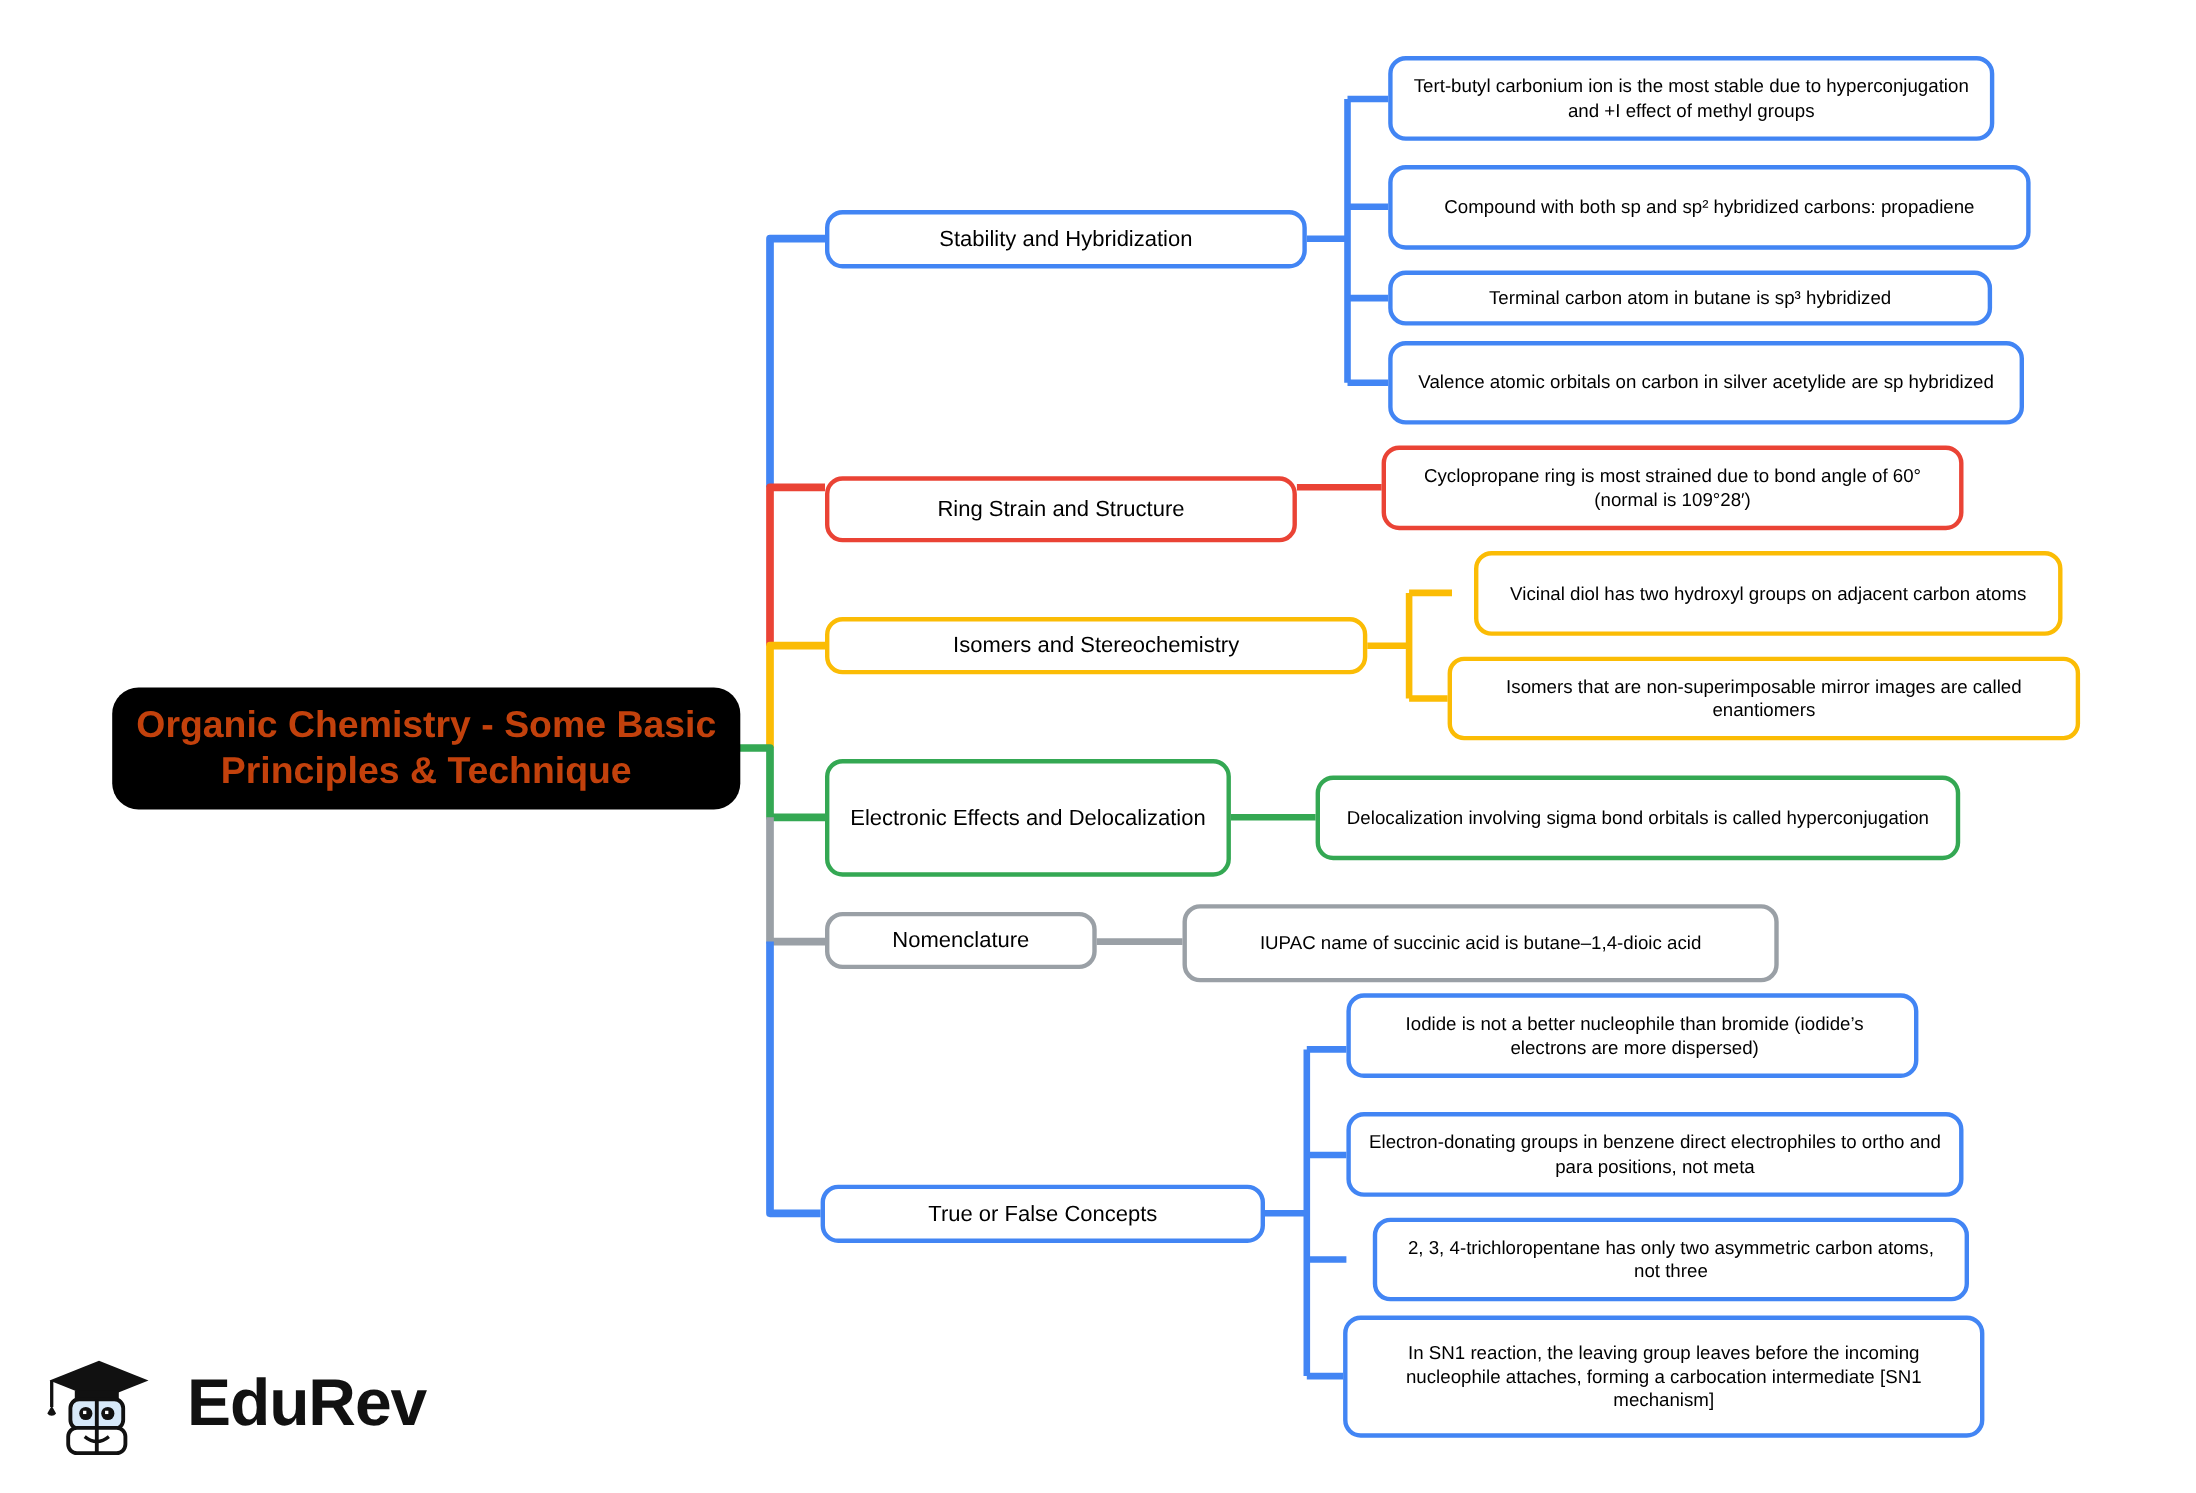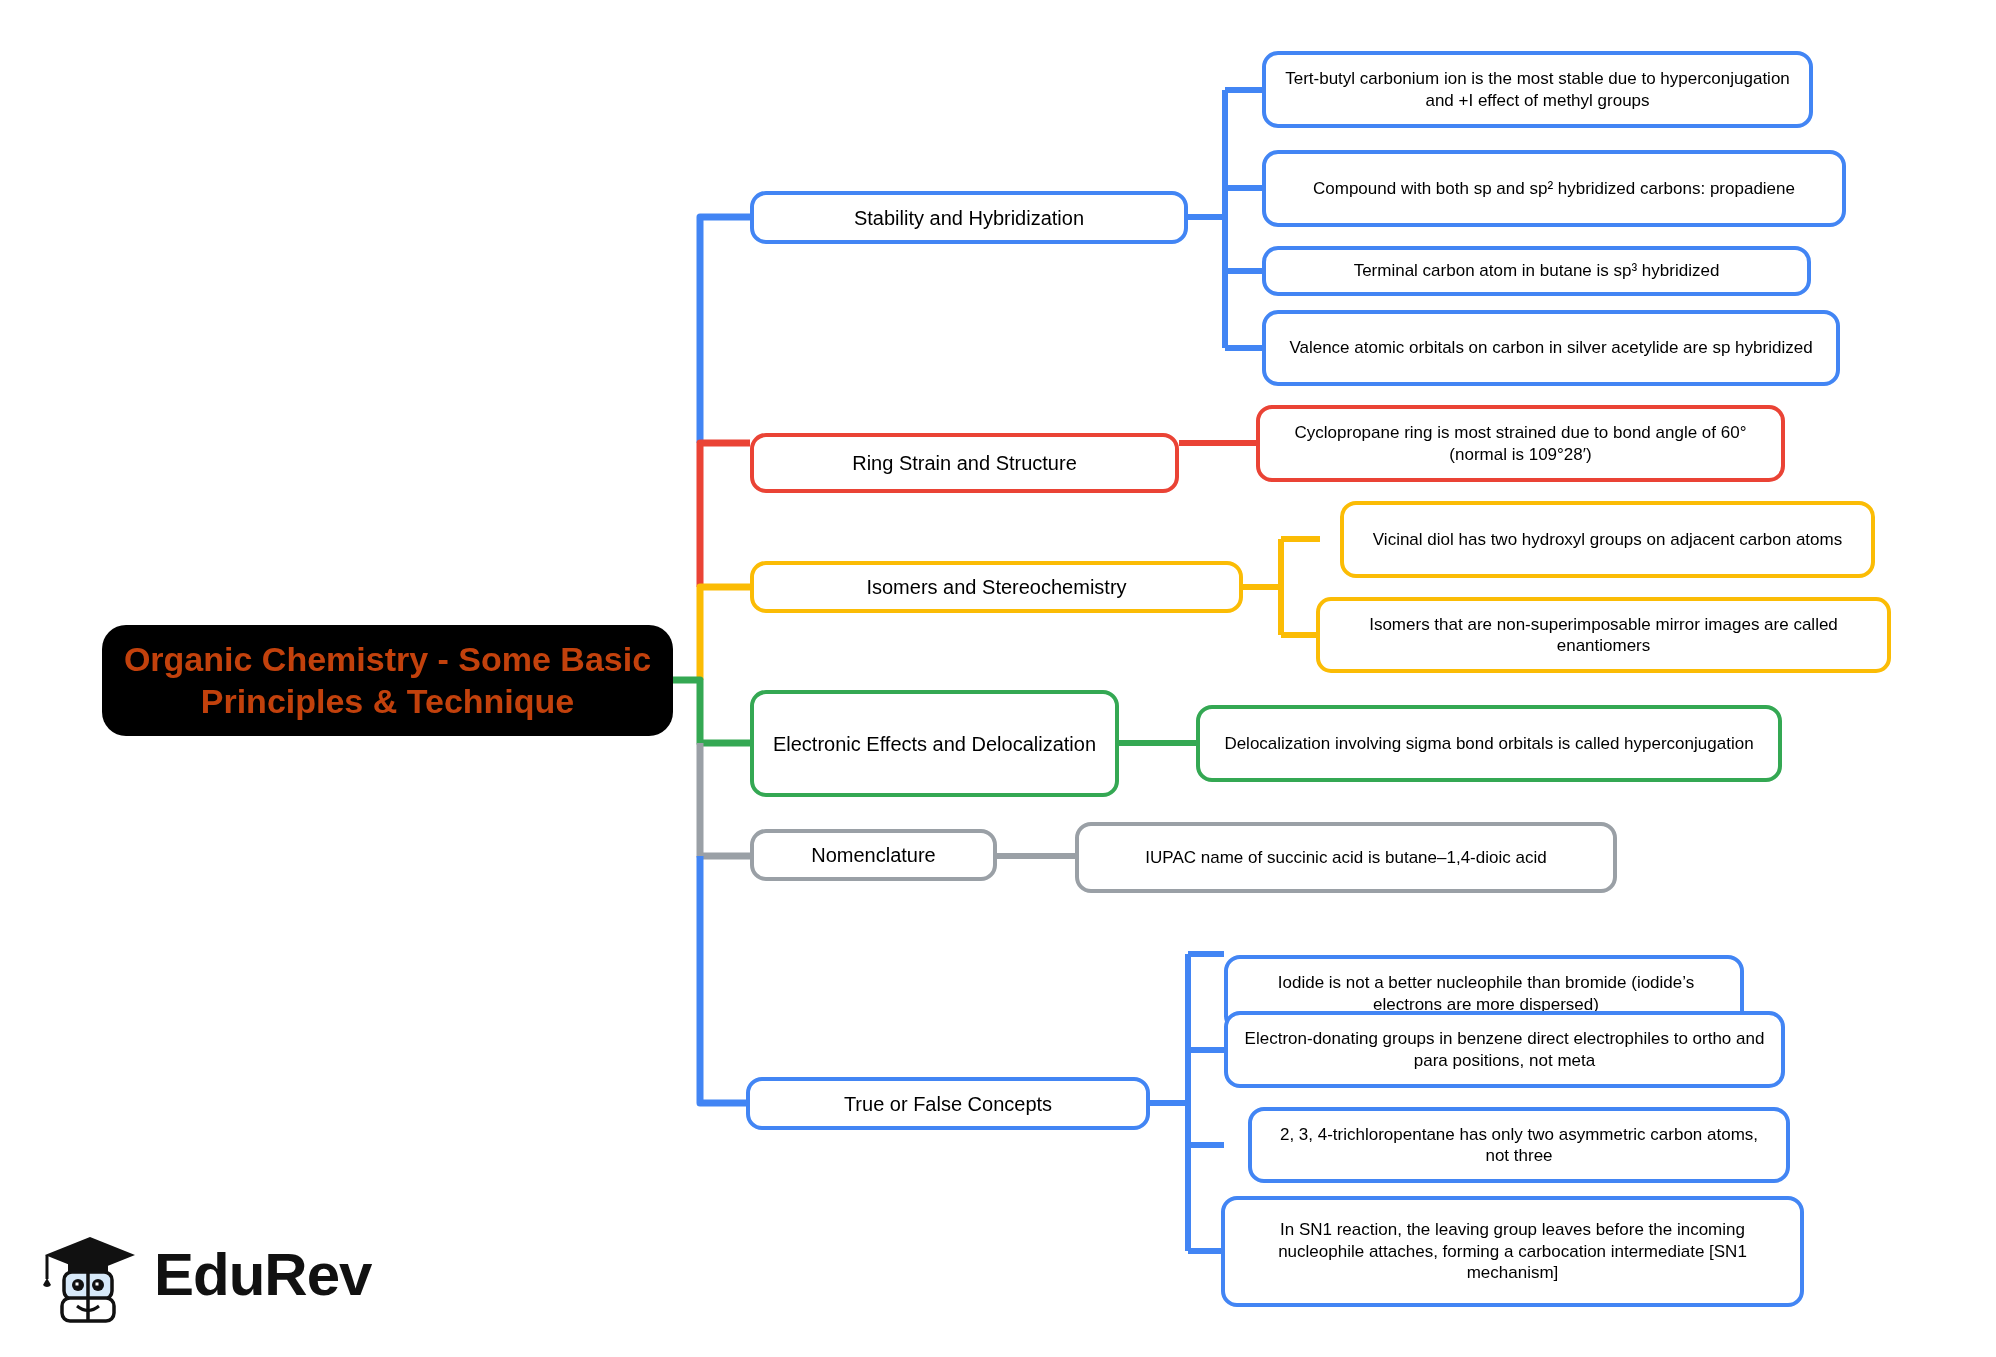--- a/index.html
+++ b/index.html
@@ -35,21 +35,21 @@
     font-size:17px;line-height:1.26;
     padding:2px 14px;
   }
   .bd-blue{border-color:#4285F4;}
   .bd-red{border-color:#EA4335;}
   .bd-yellow{border-color:#FBBC05;}
   .bd-green{border-color:#34A853;}
   .bd-gray{border-color:#9AA0A6;}
   #logo{
     position:absolute;left:38px;top:1224px;
-    display:flex;align-items:center;gap:16px;
+    display:flex;align-items:center;gap:32px;
   }
   #logo .brand{
     font-size:60px;font-weight:700;color:#111111;letter-spacing:-1px;
   }
 </style>
 </head>
 <body>
 
 <div id="canvas">
 
@@ -91,21 +91,21 @@
 
   <div class="node leaf bd-red" style="left:1256px;top:405px;width:529px;height:77px;">Cyclopropane ring is most strained due to bond angle of 60° (normal is 109°28′)</div>
 
   <div class="node leaf bd-yellow" style="left:1320px;top:501px;width:535px;height:77px;margin-left:20px;">Vicinal diol has two hydroxyl groups on adjacent carbon atoms</div>
   <div class="node leaf bd-yellow" style="left:1316px;top:597px;width:575px;height:76px;border-radius:15px;">Isomers that are non-superimposable mirror images are called enantiomers</div>
 
   <div class="node leaf bd-green" style="left:1196px;top:705px;width:586px;height:77px;">Delocalization involving sigma bond orbitals is called hyperconjugation</div>
 
   <div class="node leaf bd-gray" style="left:1075px;top:822px;width:542px;height:71px;">IUPAC name of succinic acid is butane–1,4-dioic acid</div>
 
-  <div class="node leaf bd-blue" style="left:1224px;top:955px;width:520px;height:77px;padding-left:18px;">Iodide is not a better nucleophile than bromide (iodide’s electrons are more dispersed)</div>
+  <div class="node leaf bd-blue" style="left:1224px;top:903px;width:520px;height:77px;padding-left:18px;">Iodide is not a better nucleophile than bromide (iodide’s electrons are more dispersed)</div>
   <div class="node leaf bd-blue" style="left:1224px;top:1011px;width:561px;height:77px;">Electron-donating groups in benzene direct electrophiles to ortho and para positions, not meta</div>
   <div class="node leaf bd-blue" style="left:1224px;top:1107px;width:542px;height:76px;margin-left:24px;">2, 3, 4-trichloropentane has only two asymmetric carbon atoms, not three</div>
   <div class="node leaf bd-blue" style="left:1221px;top:1196px;width:583px;height:111px;">In SN1 reaction, the leaving group leaves before the incoming nucleophile attaches, forming a carbocation intermediate [SN1 mechanism]</div>
 
   <div id="logo">
     <svg width="100" height="100" viewBox="0 0 100 100">
 
       <path d="M9,31 L9,55" stroke="#111" stroke-width="3" fill="none"></path>
       <path d="M9,54 l-4,7 a5 5 0 0 0 8,0 z" fill="#111"></path>
 

